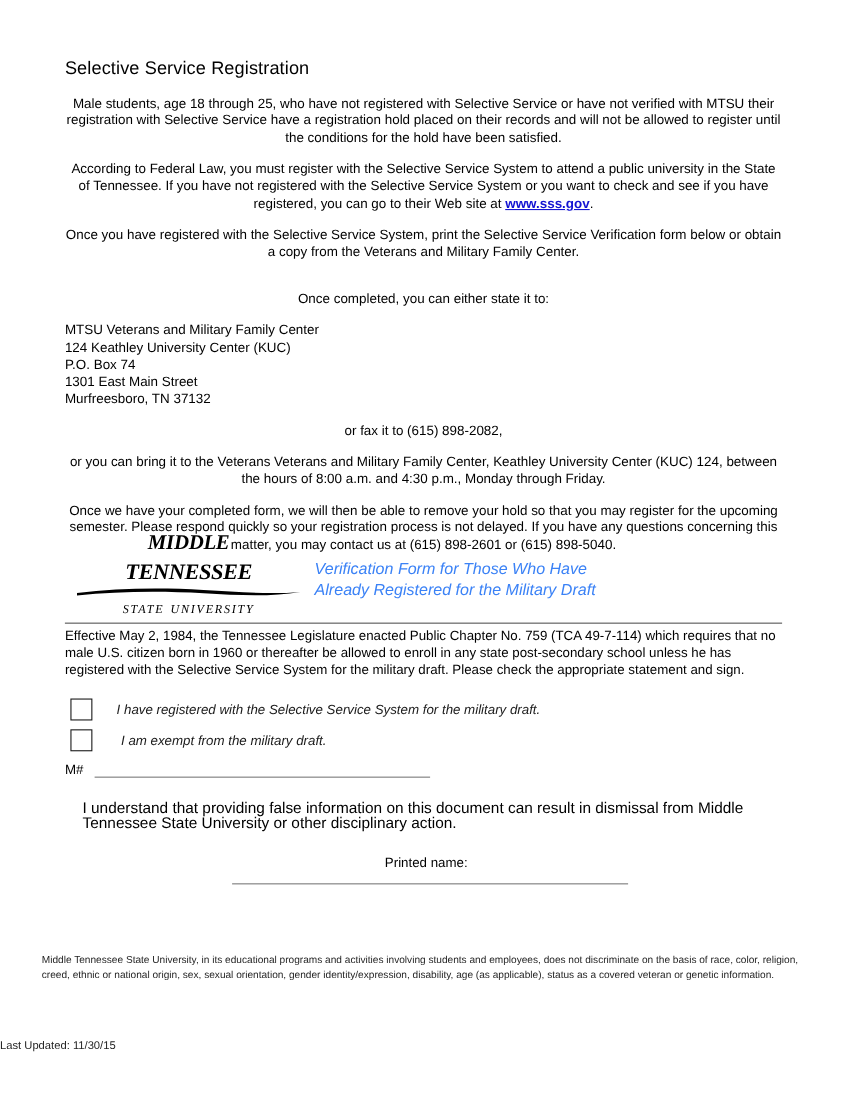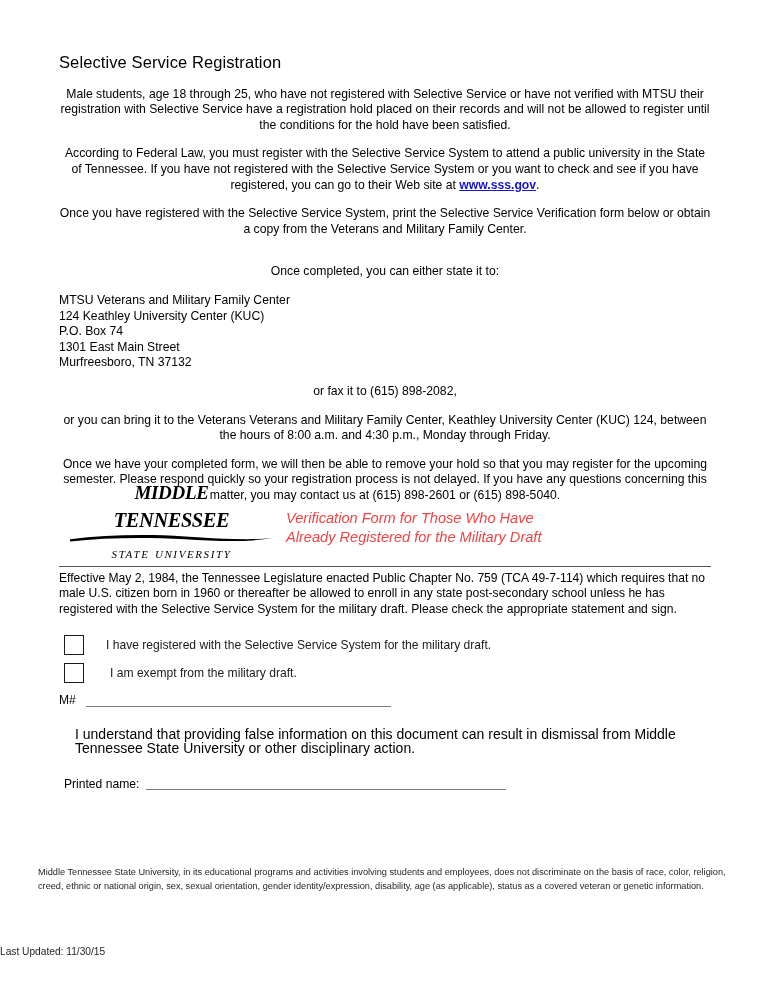--- a/index.html
+++ b/index.html
@@ -112,21 +112,21 @@
     font-variant: small-caps;
     text-transform: lowercase;
   }
 
   .form-title {
     position: absolute;
     left: 227px;
     top: 31px;
     font-size: 14.6px;
     line-height: 19px;
-    color: #ef4444;
+    color: #3b82f6;
   }
 
   .rule {
     position: absolute;
     left: 59px;
     top: 566px;
     width: 652px;
     height: 0;
     border-top: 1.3px solid #555555;
   }
@@ -142,20 +142,21 @@
   .legal {
     font-size: 12.1px;
     line-height: 15.4px;
     margin: 0 0 18px 0;
   }
 
   .check-row {
     display: flex;
     align-items: center;
     margin-bottom: 8px;
+    font-style: italic;
   }
   .checkbox {
     width: 20px;
     height: 20px;
     border: 1.6px solid #1a1a1a;
     background: #ffffff;
     box-sizing: border-box;
     flex: 0 0 auto;
     margin-left: 5px;
   }
@@ -184,24 +185,25 @@
   .mnum-line { width: 305px; margin-left: 10px; }
 
   .understand {
     font-size: 14px;
     line-height: 14px;
     margin: 0 0 22px 16px;
   }
 
   .field-row {
     display: flex;
-    align-items: flex-start;
+    align-items: center;
     margin-left: 5px;
     margin-bottom: 15px;
     font-size: 12.1px;
+    flex-direction: column;
   }
   .field-label { line-height: 14px; }
   .printed-line { width: 360px; margin-left: 7px; }
   .sig-line { width: 350px; margin-left: 7px; }
   .date-label { margin-left: 12px; line-height: 14px; }
   .date-line { width: 145px; margin-left: 7px; }
 
   
   .footer-note {
     position: absolute;

